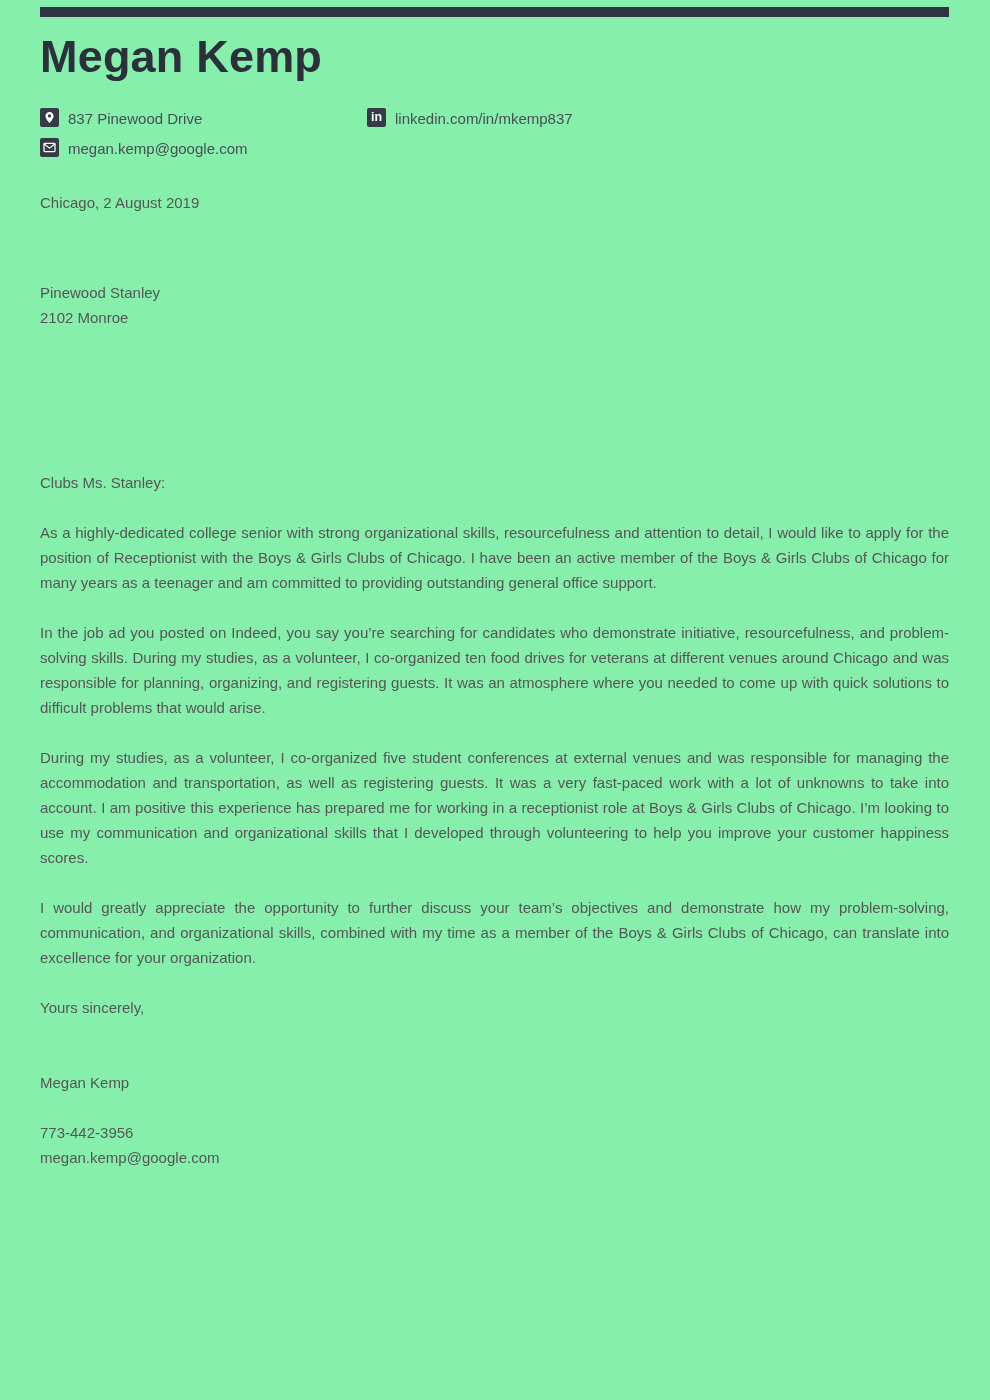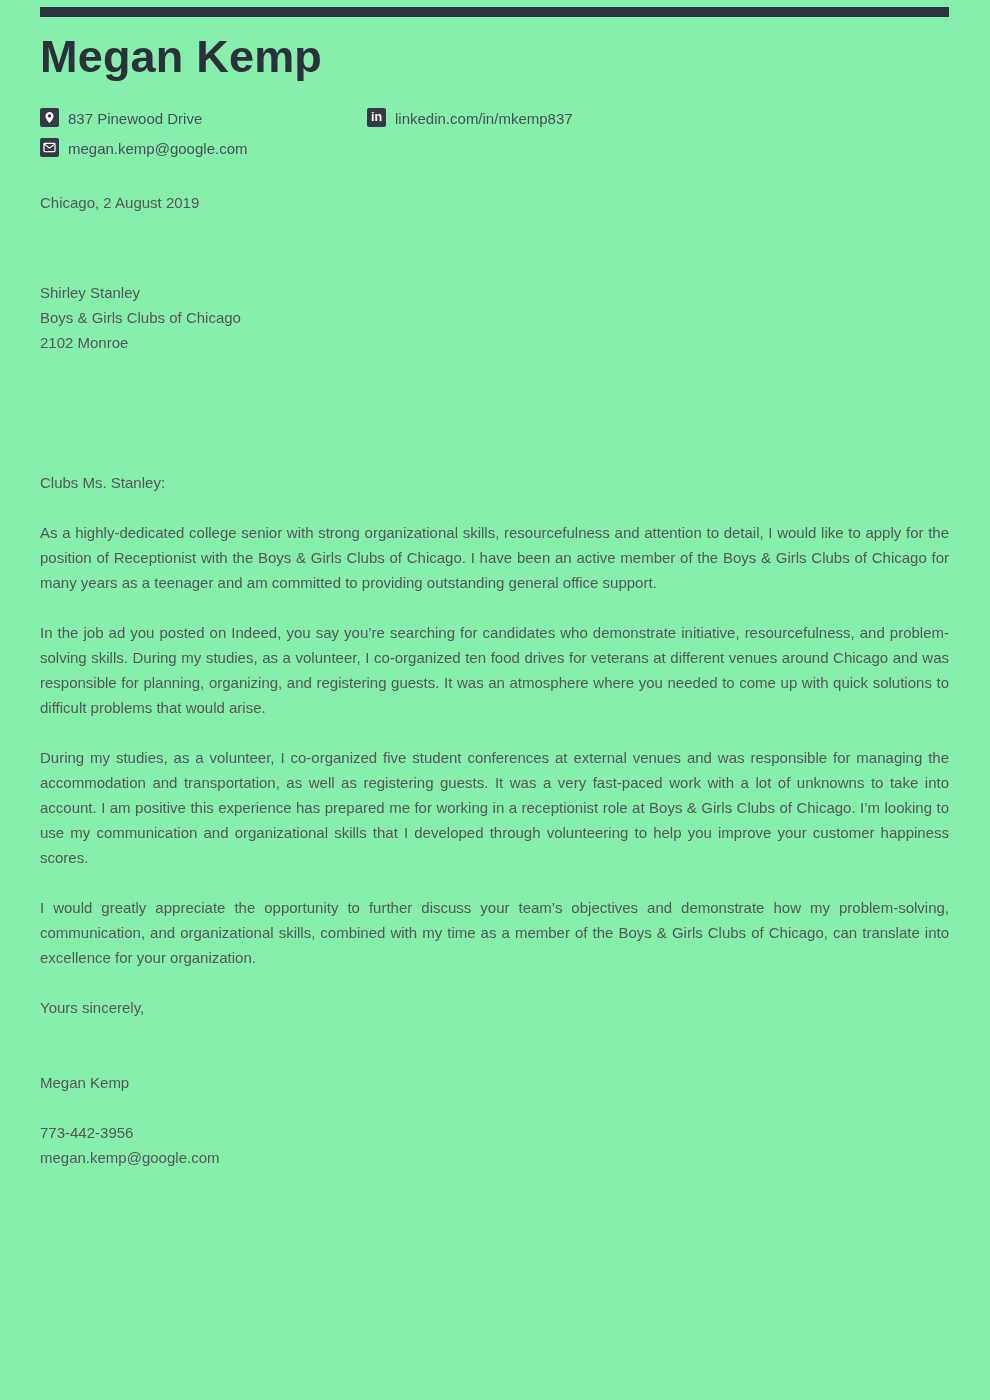--- a/index.html
+++ b/index.html
@@ -112,22 +112,21 @@
         </svg>
       </span>
       <span>megan.kemp@google.com</span>
     </div>
 
   </div>
 
   <div class="line-block" style="top:190px">Chicago, 2 August 2019</div>
 
   <div class="line-block" style="top:280px">
-    <div>Shirley Stanley</div>
-    <div>Boys &amp; Girls Clubs of Chicago</div>
+    <div>Pinewood Stanley</div>
     <div>2102 Monroe</div>
   </div>
 
   <div class="line-block" style="top:470px">Clubs Ms. Stanley:</div>
 
   <div class="line-block para" style="top:520px">As a highly-dedicated college senior with strong organizational skills, resourcefulness and attention to detail, I would like to apply for the position of Receptionist with the Boys &amp; Girls Clubs of Chicago. I have been an active member of the Boys &amp; Girls Clubs of Chicago for many years as a teenager and am committed to providing outstanding general office support.</div>
 
   <div class="line-block para" style="top:620px">In the job ad you posted on Indeed, you say you’re searching for candidates who demonstrate initiative, resourcefulness, and problem-solving skills. During my studies, as a volunteer, I co-organized ten food drives for veterans at different venues around Chicago and was responsible for planning, organizing, and registering guests. It was an atmosphere where you needed to come up with quick solutions to difficult problems that would arise.</div>
 
   <div class="line-block para" style="top:745px">During my studies, as a volunteer, I co-organized five student conferences at external venues and was responsible for managing the accommodation and transportation, as well as registering guests. It was a very fast-paced work with a lot of unknowns to take into account. I am positive this experience has prepared me for working in a receptionist role at Boys &amp; Girls Clubs of Chicago. I’m looking to use my communication and organizational skills that I developed through volunteering to help you improve your customer happiness scores.</div>

